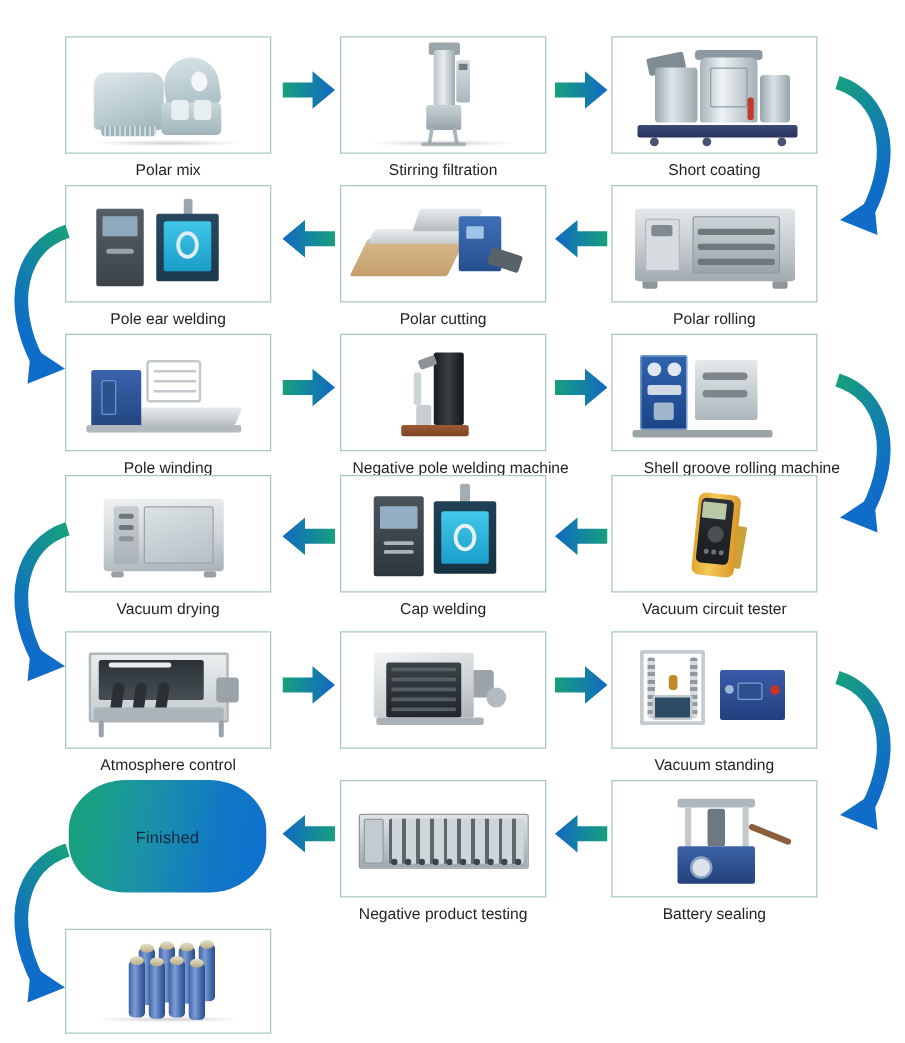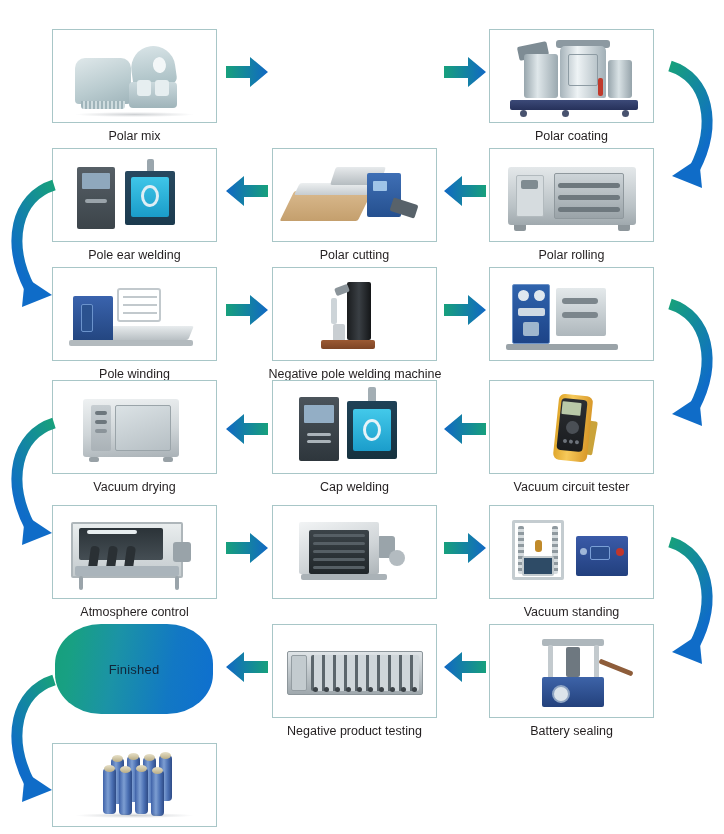--- a/index.html
+++ b/index.html
@@ -33,21 +33,21 @@
   }
   .step .caption {
     width: 165px;
     text-align: center;
     font-size: 12.5px;
     color: #231f20;
     line-height: 14px;
     padding-top: 6px;
     white-space: nowrap;
   }
-  .step.wide .caption { width: 200px; margin-left: -17px; }
+  .step.wide .caption { width: 200px; margin-left: -17px; text-align: right; }
 
   
   .col1 { left: 52px; }
   .col2 { left: 272px; }
   .col3 { left: 489px; }
 
   
   .row1 { top: 29px; }
   .row2 { top: 148px; }
   .row3 { top: 267px; }
@@ -330,20 +330,35 @@
         <defs>
           <linearGradient id="gR" x1="0" y1="0" x2="1" y2="0">
       <stop offset="0" stop-color="#17a07c"></stop>
             <stop offset="1" stop-color="#1168c4"></stop>
           </linearGradient>
         </defs>
       <path d="M0 11 L24 11 L24 2 L42 17 L24 32 L24 23 L0 23 Z" fill="url(#gR)"></path>
       </svg>
   </div>
 
+  <div class="step col2 row1">
+    <div class="thumb">
+      <div class="mach" style="left:0;top:0;width:165px;height:94px;">
+        <div class="gbox sf-head"></div>
+          <div class="gbox sf-col"></div>
+        <div class="gbox sf-panel"></div>
+          <div class="gbox sf-mid"></div>
+        <div class="gbox sf-leg1"></div>
+          <div class="gbox sf-leg2"></div>
+        <div class="gbox sf-foot"></div>
+      </div>
+      <div class="shadow"></div>
+    </div>
+    <div class="caption">Stirring filtration</div>
+  </div>
 
   <div class="arrow-h" style="left:444px;top:55px;">
     <svg viewBox="0 0 42 34">
         <path d="M0 11 L24 11 L24 2 L42 17 L24 32 L24 23 L0 23 Z" fill="url(#gR)"></path>
       </svg>
   </div>
 
   <div class="step col3 row1">
     <div class="thumb">
       <div class="mach" style="left:0;top:0;width:165px;height:94px;">
@@ -352,21 +367,21 @@
         <div class="gbox pc-tankL"></div>
           <div class="gbox pc-tankM"></div>
         <div class="gbox pc-tankR"></div>
           <div class="gbox pc-red"></div>
         <div class="gbox pc-base"></div>
         <div class="gbox pc-wheel" style="left:30px;"></div>
         <div class="gbox pc-wheel" style="left:72px;"></div>
         <div class="gbox pc-wheel" style="left:132px;"></div>
       </div>
     </div>
-    <div class="caption">Polar coating</div>
+    <div class="caption">Short coating</div>
   </div>
 
   <div class="arrow-curve" style="left:652px;top:52px;">
     <svg width="72" height="152" viewBox="0 0 72 152">
       <defs>
           <linearGradient id="gC" x1="0" y1="0" x2="0.6" y2="1">
         <stop offset="0" stop-color="#17a07c"></stop>
             <stop offset="1" stop-color="#0f6cc8"></stop>
           </linearGradient>
         </defs>
@@ -493,20 +508,21 @@
       <div class="mach" style="left:0;top:0;width:165px;height:94px;">
         <div class="gbox sgr-panel"></div>
           <div class="gbox sgr-g1"></div>
         <div class="gbox sgr-g2"></div>
           <div class="gbox sgr-g3"></div>
         <div class="gbox sgr-g4"></div>
           <div class="gbox sgr-head"></div>
         <div class="gbox sgr-base"></div>
       </div>
     </div>
+    <div class="caption">Shell groove rolling machine</div>
   </div>
 
   <div class="arrow-curve" style="left:652px;top:290px;">
     <svg width="72" height="152" viewBox="0 0 72 152">
       <path d="M18 14 C 56 26, 66 72, 42 118" stroke="url(#gC)" stroke-width="11" fill="none"></path>
       <path d="M47 106 L50 136 L20 124 Z" fill="#0f6cc8"></path>
     </svg>
   </div>
 
   <div class="step col3 row4">

